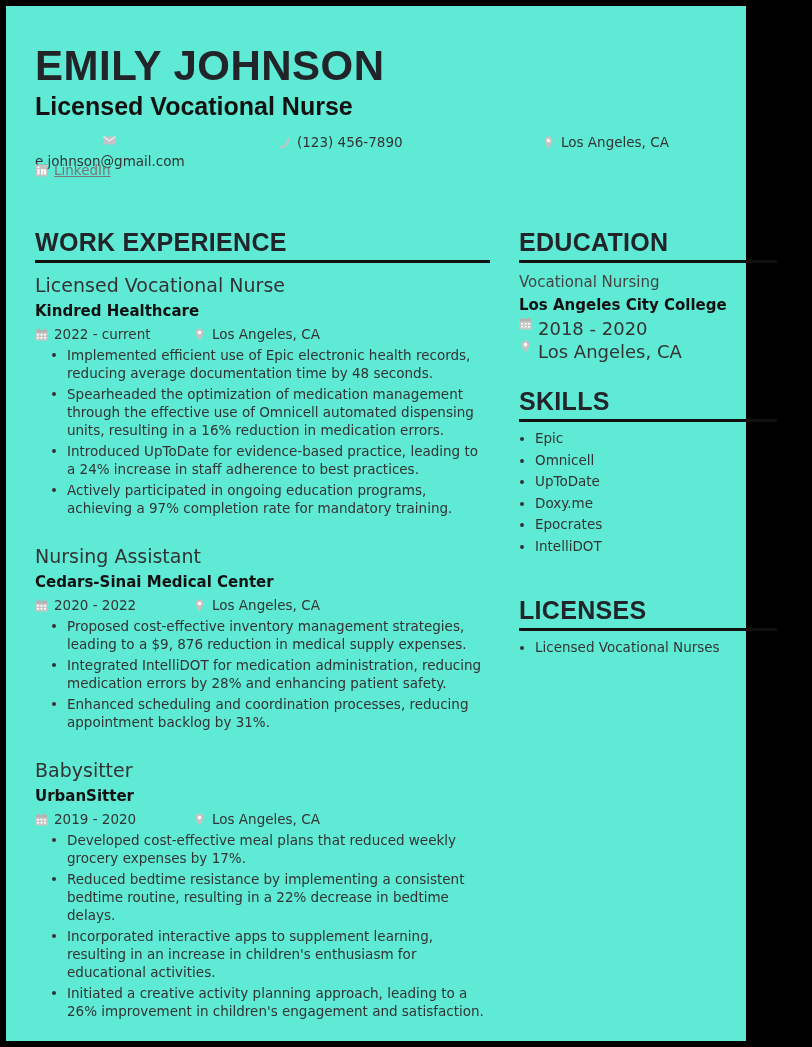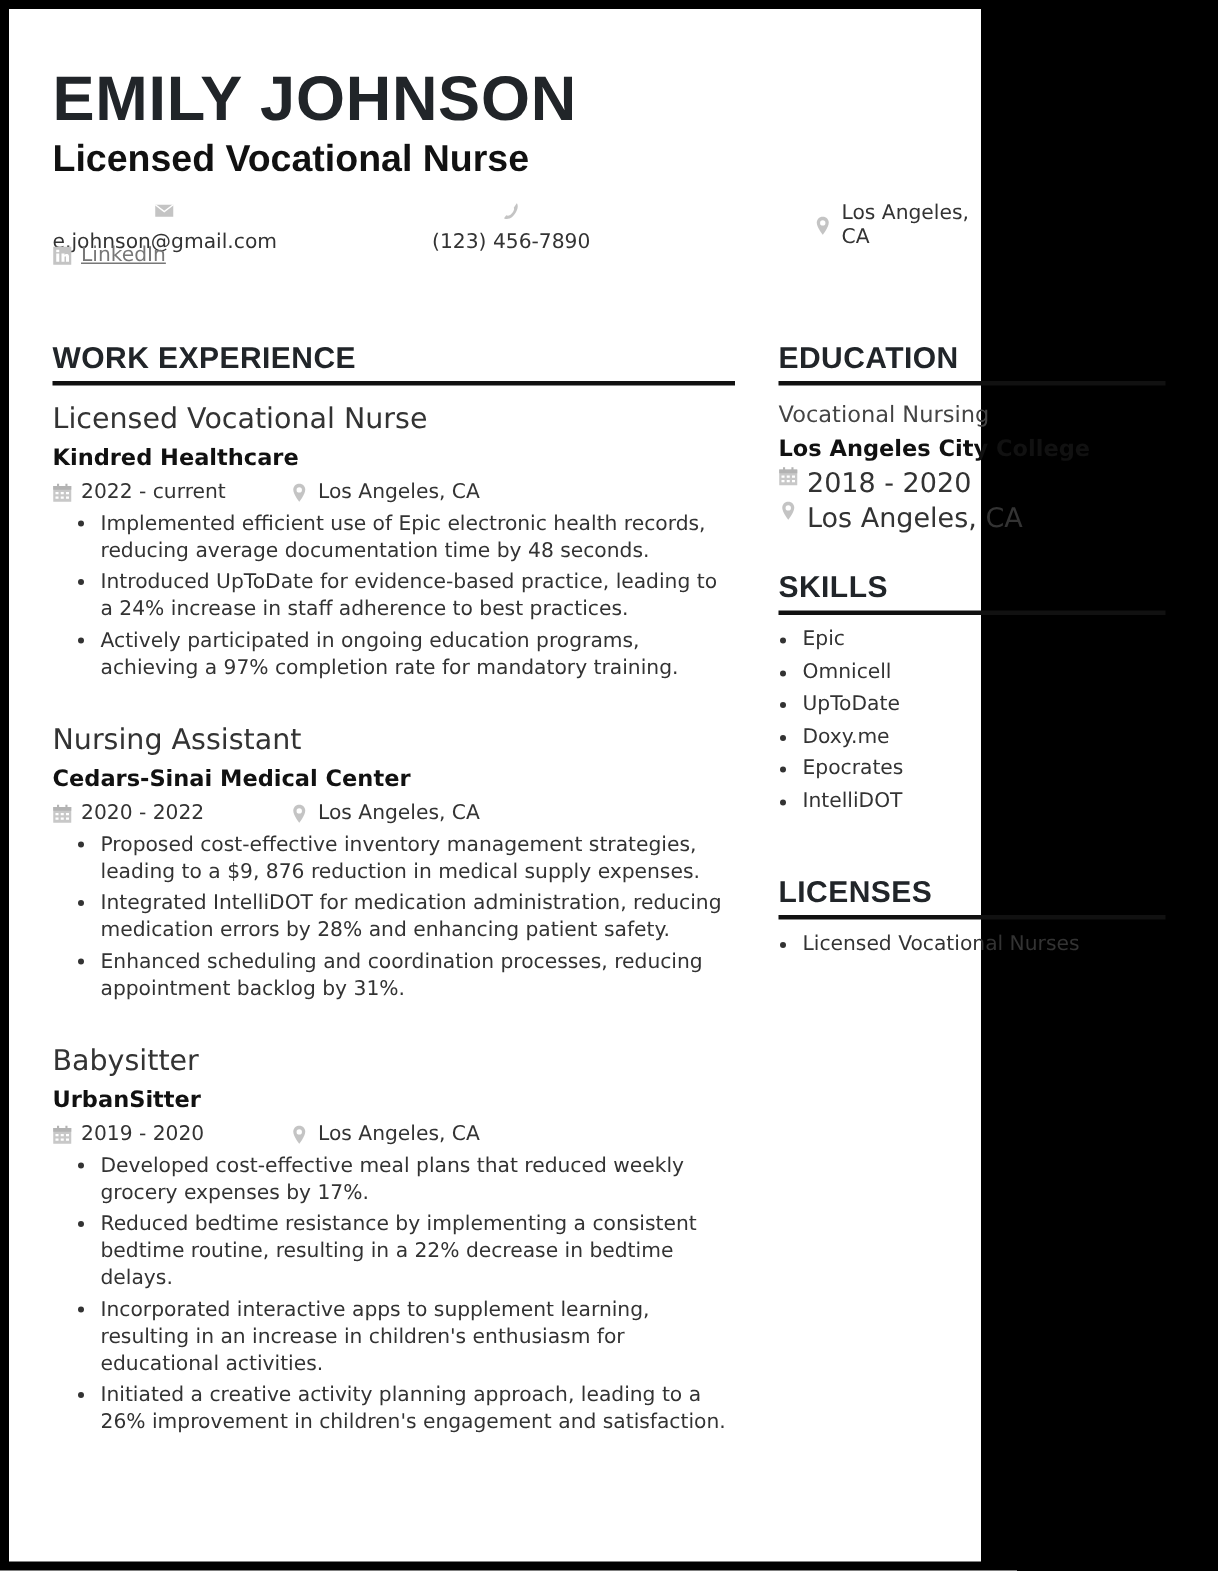--- a/index.html
+++ b/index.html
@@ -7,53 +7,53 @@
   body {
     background: #000;
     font-family: "DejaVu Sans", sans-serif;
     color: #2b2b2b;
     position: relative;
     overflow: hidden;
   }
   .page {
     position: absolute;
     left: 6px; top: 6px;
-    width: 648px; height: 1035px;
-    background: #ffffff;
+    width: 740px; height: 1035px;
+    background: #5eead4;
   }
   .name {
     position: absolute; left: 29px; top: 36px;
     font-family: "Liberation Sans", sans-serif;
     font-weight: 700; font-size: 42px; letter-spacing: 0.5px;
     color: #212529;
   }
   .headline {
     position: absolute; left: 29px; top: 86px;
     font-family: "Liberation Sans", sans-serif;
     font-weight: 700; font-size: 25px; color: #111;
   }
   .contact {
     position: absolute; top: 128px;
     font-size: 13.5px; color: #333;
     display: flex; align-items: center; gap: 6px;
   }
   .contact.c-email { left: 29px; flex-direction: column; }
-  .contact.c-phone { left: 282px; flex-direction: column; }
+  .contact.c-phone { left: 272px; }
   .contact.c-loc { left: 536px; }
   .contact.c-li { left: 29px; top: 156px; }
   .link { color: #777; text-decoration: underline; }
   .ic { width: 13px; height: 13px; display: inline-block; position: relative; flex: none; }
   .ic svg { width: 13px; height: 13px; display: block; }
 
   .col-left { position: absolute; left: 29px; top: 222px; width: 455px; }
   .col-right { position: absolute; left: 513px; top: 222px; width: 258px; }
 
   .sec-title {
     font-family: "Liberation Sans", sans-serif;
-    font-weight: 700; font-size: 20px; color: #212529;
+    font-weight: 700; font-size: 25px; color: #212529;
     letter-spacing: 0.3px;
     padding-bottom: 3px;
     border-bottom: 3px solid #111;
   }
   .job { margin-top: 9px; }
   .job + .job { margin-top: 26px; }
   .job-title { font-size: 19px; color: #333; font-weight: 400; line-height: 26px; }
   .company { font-size: 15px; color: #111; font-weight: 700; line-height: 24px; margin-top: 1px; }
   .meta { display: flex; align-items: center; font-size: 13.5px; color: #333; line-height: 22px; }
   .meta .m-date { display: flex; align-items: center; gap: 6px; width: 158px; }
@@ -162,20 +162,21 @@
             <svg viewBox="0 0 13 13">
                 <path d="M6.5 0.5 C9 0.5 10.5 2.3 10.5 4.5 C10.5 7.5 6.5 12.5 6.5 12.5 C6.5 12.5 2.5 7.5 2.5 4.5 C2.5 2.3 4 0.5 6.5 0.5 Z" fill="#c4c4c4"></path>
                 <circle cx="6.5" cy="4.6" r="1.8" fill="#fff"></circle>
               </svg>
           </span>
           <span>Los Angeles, CA</span>
         </span>
       </div>
       <ul class="bullets">
         <li>Implemented efficient use of Epic electronic health records, reducing average documentation time by 48 seconds.</li>
+        <li>Spearheaded the optimization of medication management through the effective use of Omnicell automated dispensing units, resulting in a 16% reduction in medication errors.</li>
         <li>Introduced UpToDate for evidence-based practice, leading to a 24% increase in staff adherence to best practices.</li>
         <li>Actively participated in ongoing education programs, achieving a 97% completion rate for mandatory training.</li>
       </ul>
     </div>
 
     <div class="job">
       <div class="job-title">Nursing Assistant</div>
       <div class="company">Cedars-Sinai Medical Center</div>
       <div class="meta">
         <span class="m-date">

